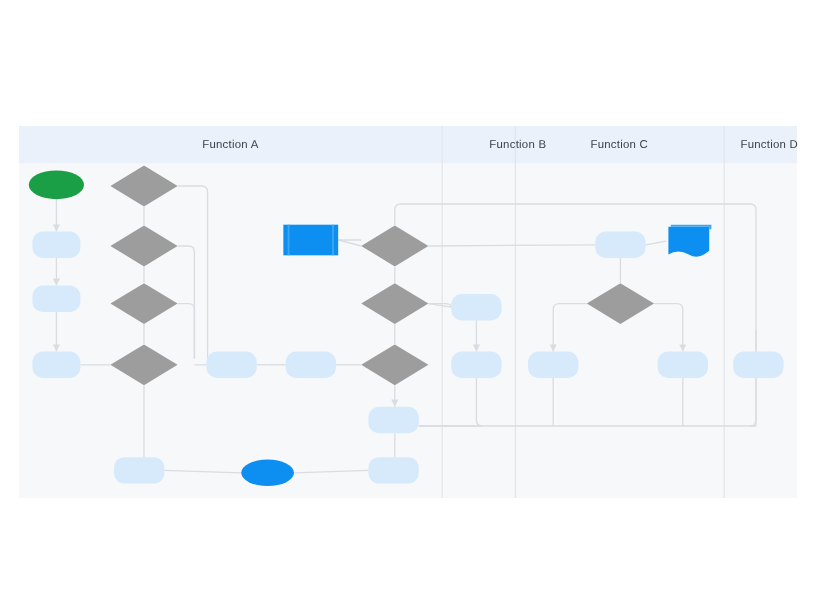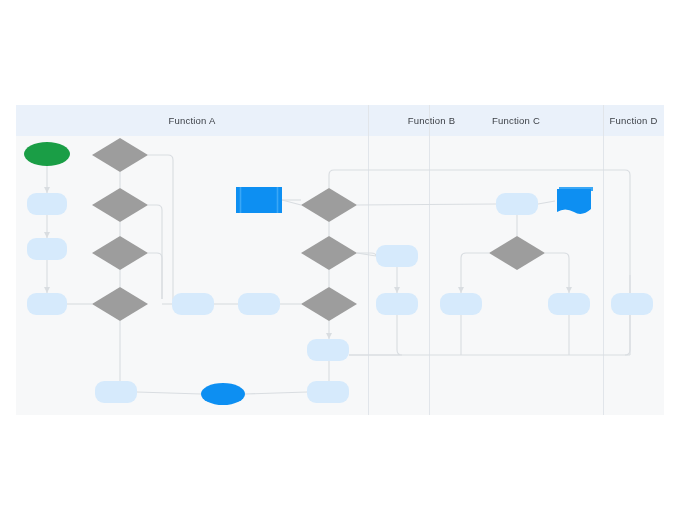--- a/index.html
+++ b/index.html
@@ -81,21 +81,21 @@
 
 <div id="canvas">
 
   <div id="diagram">
 
     <div class="lane-header-band"></div>
 
     <div class="lane-header" style="left:0;width:352px;">Function A</div>
     <div class="lane-header" style="left:352px;width:61px;margin-left:33px;">Function B</div>
     <div class="lane-header" style="left:413px;width:174px;">Function C</div>
-    <div class="lane-header" style="left:587px;width:61px;">Function D</div>
+    <div class="lane-header" style="left:587px;width:76px;">Function D</div>
 
     <div class="lane-divider" style="left:352px;"></div>
     <div class="lane-divider" style="left:413px;"></div>
     <div class="lane-divider" style="left:587px;"></div>
 
     <svg id="wires" viewBox="0 0 648 310">
       <g fill="none" stroke="#d9dde1" stroke-width="1.1">
 
         <path d="M31,61 L31,88"></path>
         <path d="M31,110 L31,133"></path>

